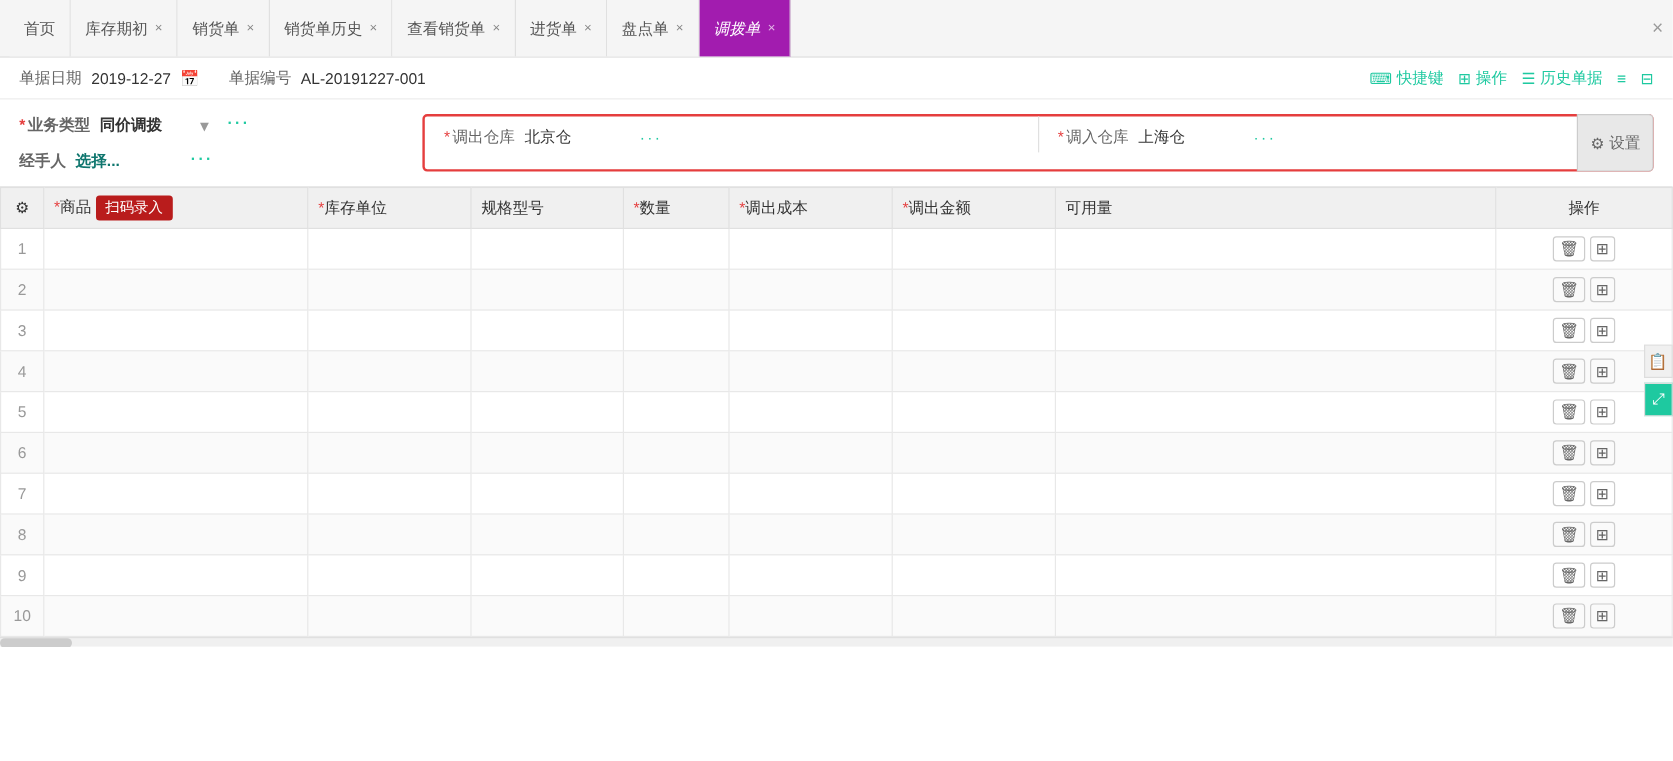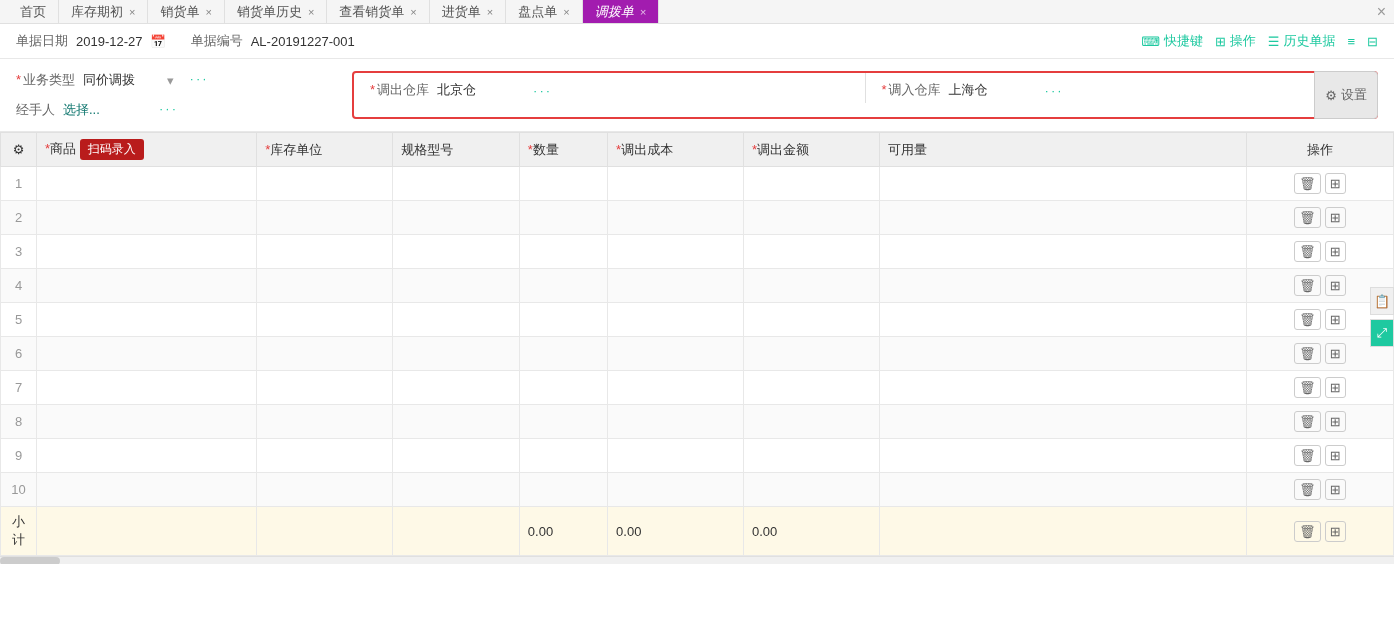--- a/index.html
+++ b/index.html
@@ -1,21 +1,21 @@
 <!DOCTYPE html>
 <html><head>
   <meta charset="utf-8">
   <style>
     * { box-sizing: border-box; margin: 0; padding: 0; }
     body { font-family: 'Microsoft YaHei', Arial, sans-serif; font-size: 13px; color: #333; background: #fff; overflow: hidden; }
 
     
     .tab-bar {
       display: flex; align-items: center; background: #f5f5f5; border-bottom: 1px solid #e0e0e0;
-      height: 24px; padding: 0 8px; position: relative;
+      height: 48px; padding: 0 8px; position: relative;
     }
     .tab-item {
       display: flex; align-items: center; padding: 0 12px; height: 100%; cursor: pointer;
       font-size: 13px; color: #555; border-right: 1px solid #e0e0e0; white-space: nowrap;
       background: #f5f5f5;
     }
     .tab-item.active {
       background: #a21caf; color: #fff; border-radius: 0; font-style: italic;
     }
     .tab-item .close-icon {
@@ -42,21 +42,21 @@
     .form-area {
       display: flex; align-items: stretch; padding: 12px 16px; gap: 16px;
       border-bottom: 1px solid #e8e8e8; background: #fff;
     }
     .form-left { display: flex; flex-direction: column; gap: 12px; min-width: 320px; }
     .form-right {
       flex: 1; border: 2px solid #e53e3e; border-radius: 4px;
       display: flex; align-items: flex-start; padding: 0 16px; gap: 0;
       position: relative;
     }
-    .form-field { display: flex; gap: 8px; }
+    .form-field { display: flex; gap: 8px; font-weight: bold; }
     .field-label { color: #666; white-space: nowrap; }
     .field-label .required { color: #e53e3e; margin-right: 2px; }
     .field-value { color: #333; min-width: 80px; }
     .field-select { display: flex; align-items: center; gap: 4px; }
     .dropdown-icon { color: #999; cursor: pointer; }
     .dots-btn { color: #1ec9a0; cursor: pointer; letter-spacing: 2px; margin-left: 8px; }
 
     .warehouse-section {
       display: flex; align-items: center; flex: 1; gap: 8px; padding: 8px 0;
     }
@@ -364,31 +364,20 @@
           <td class="row-num">10</td>
           <td></td>
           <td></td>
           <td></td>
           <td></td>
           <td></td>
           <td></td>
           <td></td>
           <td class="op-cell"><button class="op-btn">🗑</button><button class="op-btn">⊞</button></td>
         </tr>
-        <tr class="subtotal-row">
-          <td class="row-num" style="color: rgb(51, 51, 51);">小计</td>
-          <td></td>
-          <td></td>
-          <td></td>
-          <td style="color: rgb(51, 51, 51);">0.00</td>
-          <td style="color: rgb(51, 51, 51);">0.00</td>
-          <td style="color: rgb(51, 51, 51);">0.00</td>
-          <td></td>
-          <td class="op-cell"><button class="op-btn">🗑</button><button class="op-btn">⊞</button></td>
-        </tr>
       </tbody>
   </table>
   <div class="scroll-track">
     <div class="scroll-thumb"></div>
   </div>
 </div>
 
 <div class="right-float">
   <div class="float-btn">📋</div>
   <div class="float-btn green">⤢</div>

